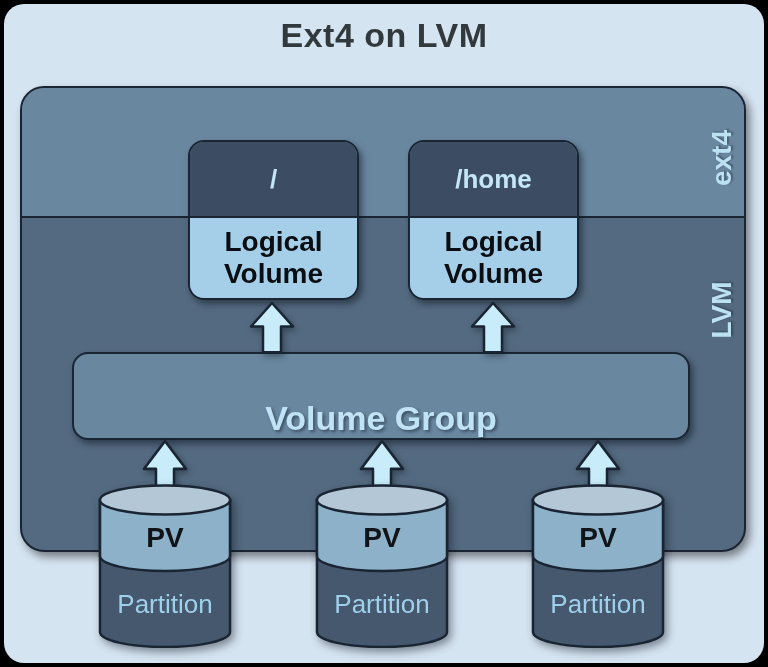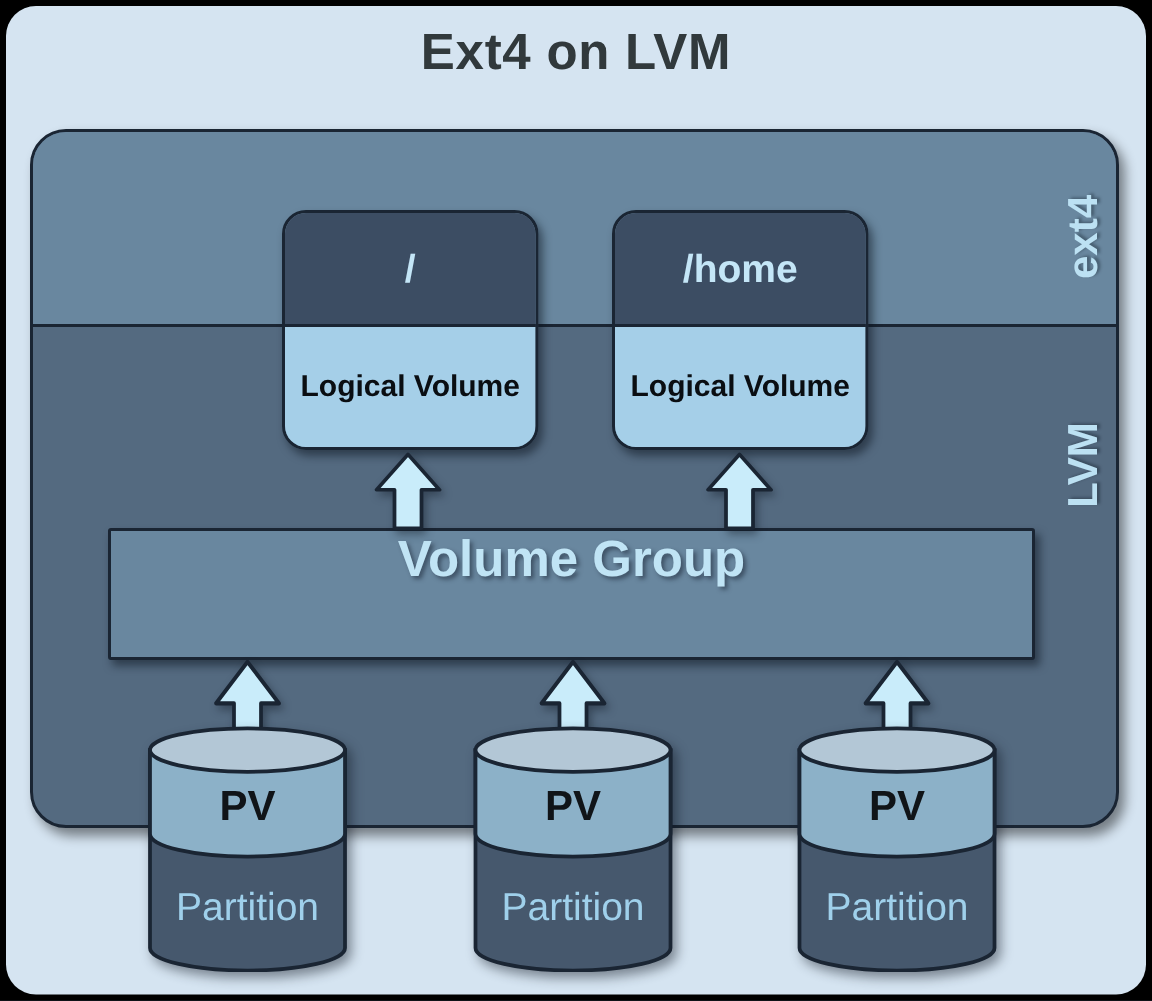--- a/index.html
+++ b/index.html
@@ -44,29 +44,29 @@
   .lv-box.second { left:408px;justify-content:flex-end; }
   .lv-head {
     flex:0 0 76px; box-sizing:border-box; background:#3c4d63;
     border-bottom:2px solid #1a2533;
     display:flex; align-items:center; justify-content:center;
     font-size:26px; font-weight:bold; color:#c4e6f7;
   }
   .lv-body {
     flex:1 1 auto; background:#a5cfe8;
     display:flex; align-items:center; justify-content:center;
-    font-size:20px; font-weight:bold; color:#0a0e12;
+    font-size:28px; font-weight:bold; color:#0a0e12;
     text-align:center; line-height:1.15;
   }
   .vg-box {
     position:absolute; left:72px; top:352px; width:618px; height:88px;
     box-sizing:border-box; background:#69879f;
-    border:2px solid #1a2533; border-radius:2px;
+    border:2px solid #1a2533; border-radius:16px;
     box-shadow:3px 4px 6px rgba(10,18,28,0.5);
-    display:flex; align-items:flex-start; justify-content:center; z-index:2;
+    display:flex; align-items:flex-end; justify-content:center; z-index:2;
   }
   .vg-label {
     font-size:34px; font-weight:bold; color:#c0e4f5;
     text-shadow:2px 2px 3px rgba(20,30,45,0.5);
   }
   .arrow-up { position:absolute; z-index:3; filter:drop-shadow(2px 3px 3px rgba(10,18,28,0.4)); }
   .arrow-sm { width:48px; height:53px; top:301px; }
   .arrow-sm.a1 { left:248px; }
   .arrow-sm.a2 { left:469px; }
   .arrow-lg { width:48px; height:62px; top:439px; }

